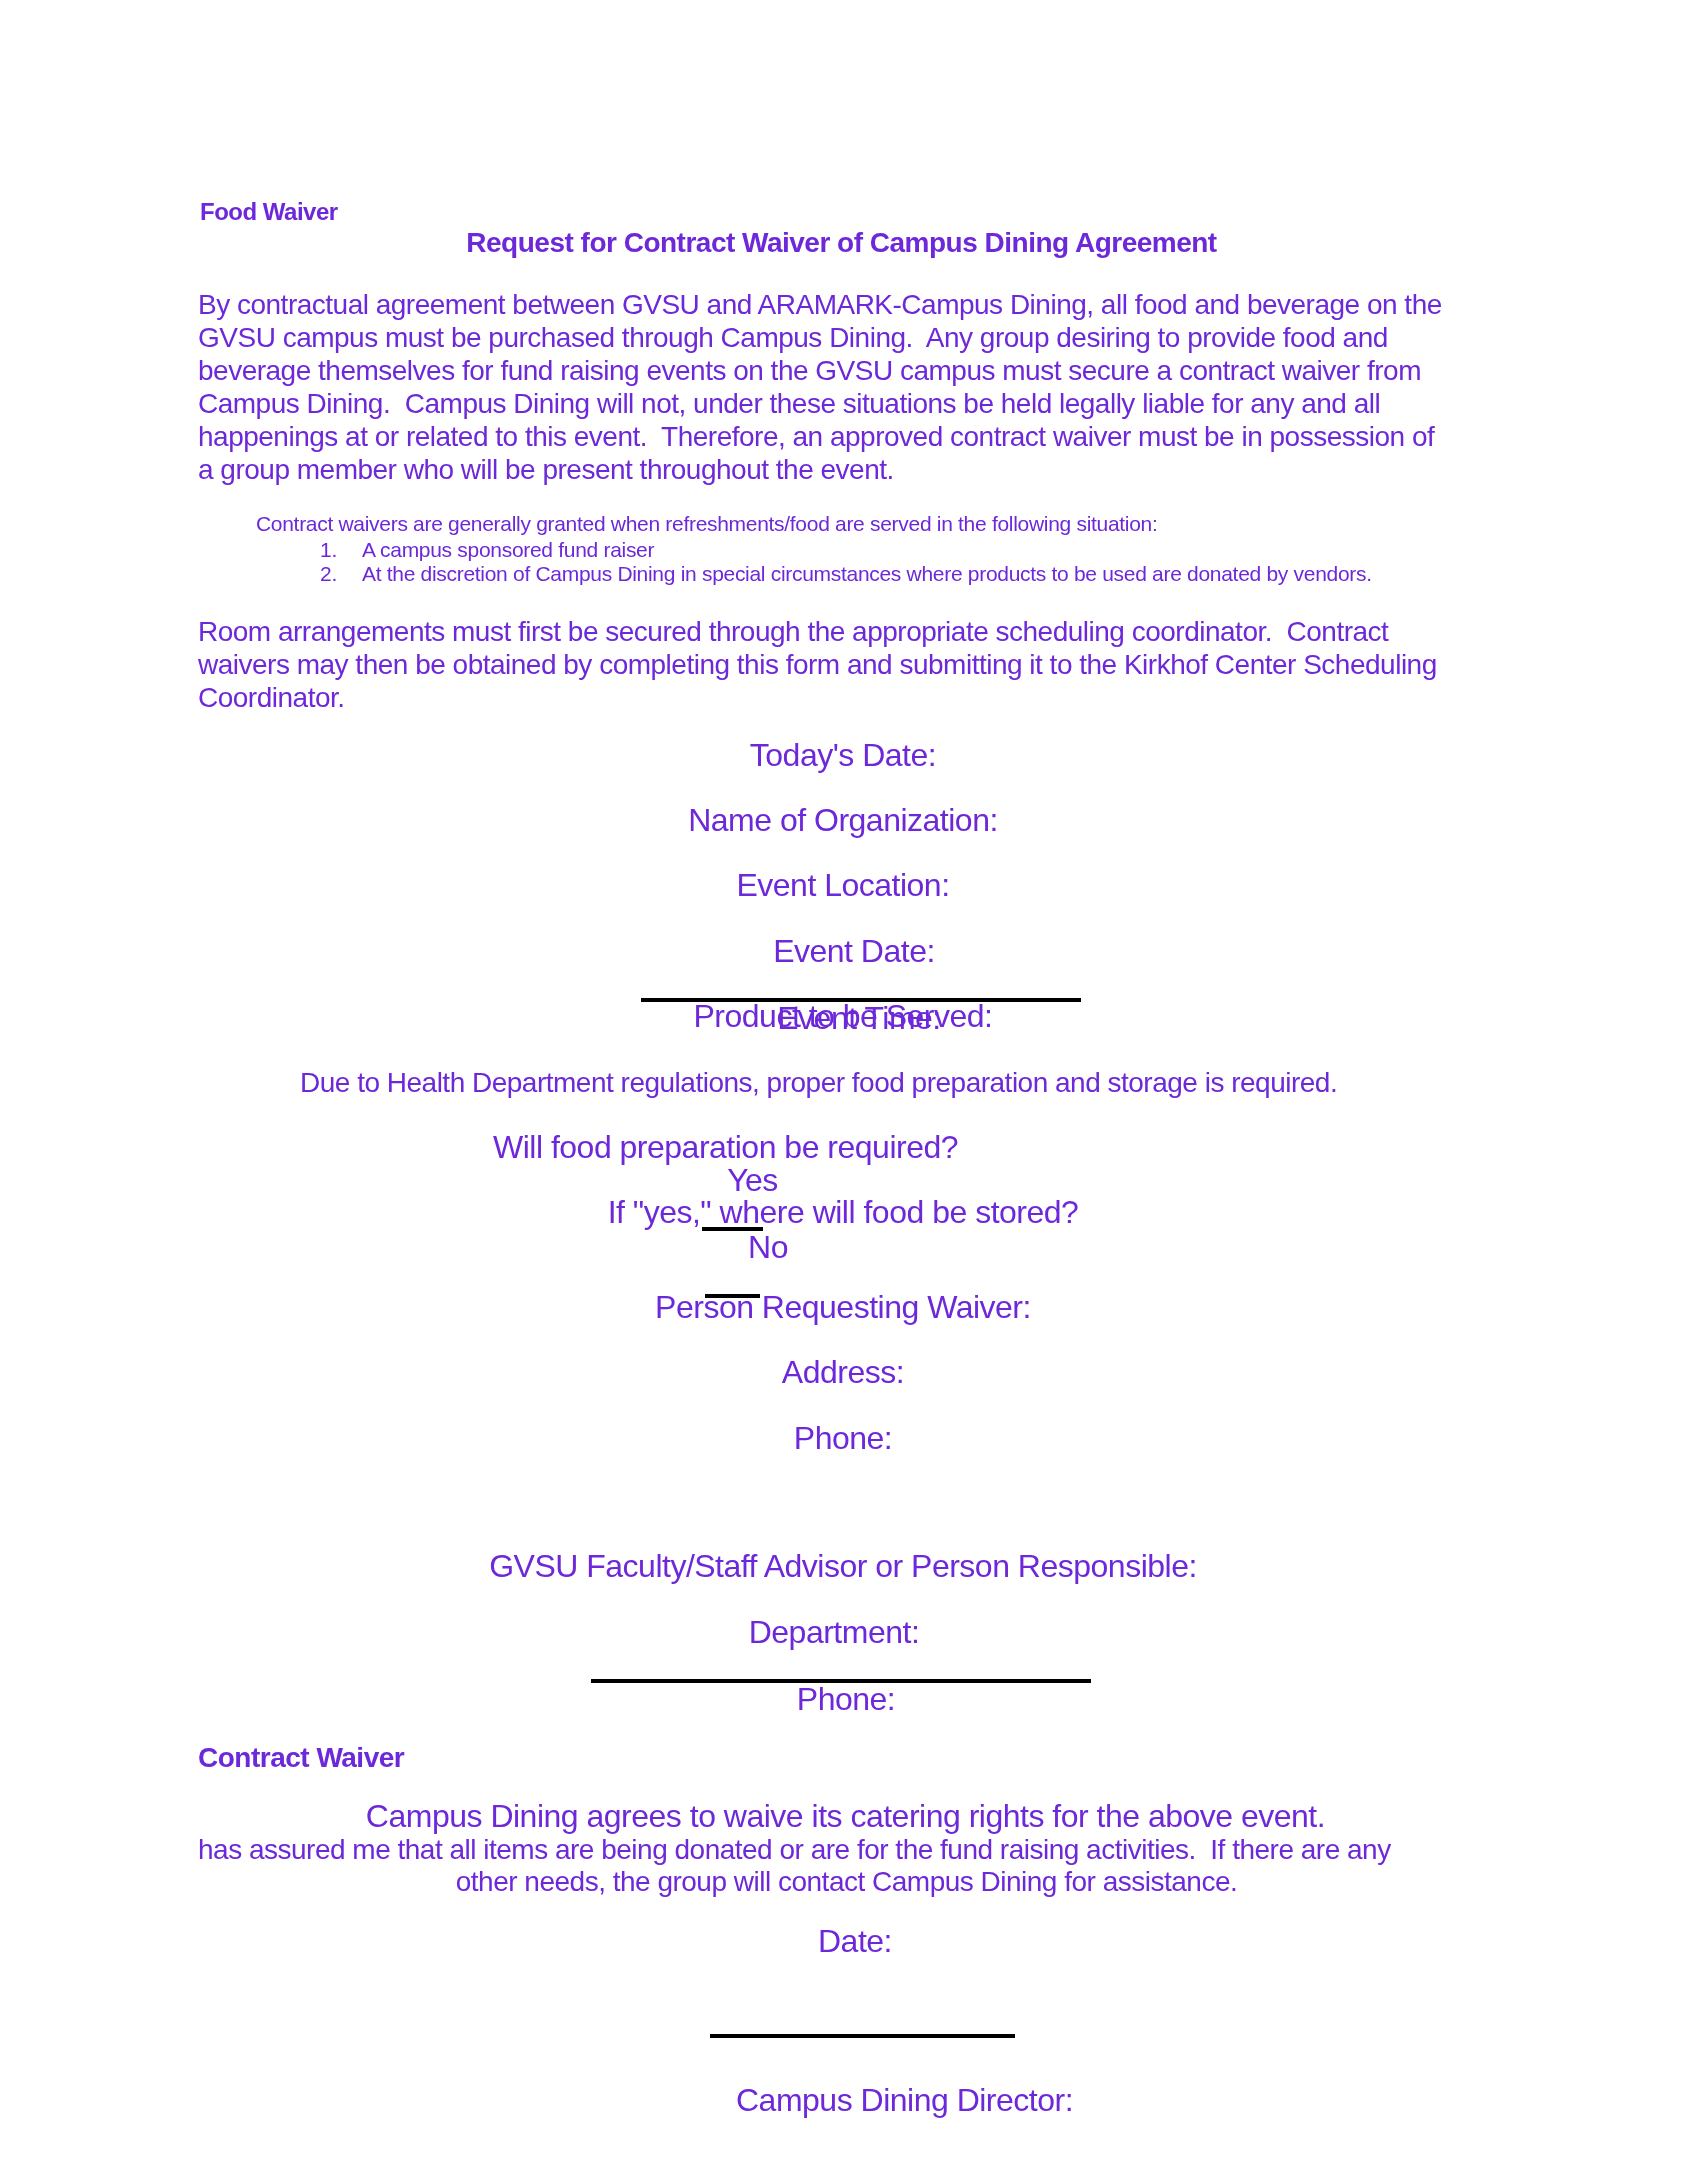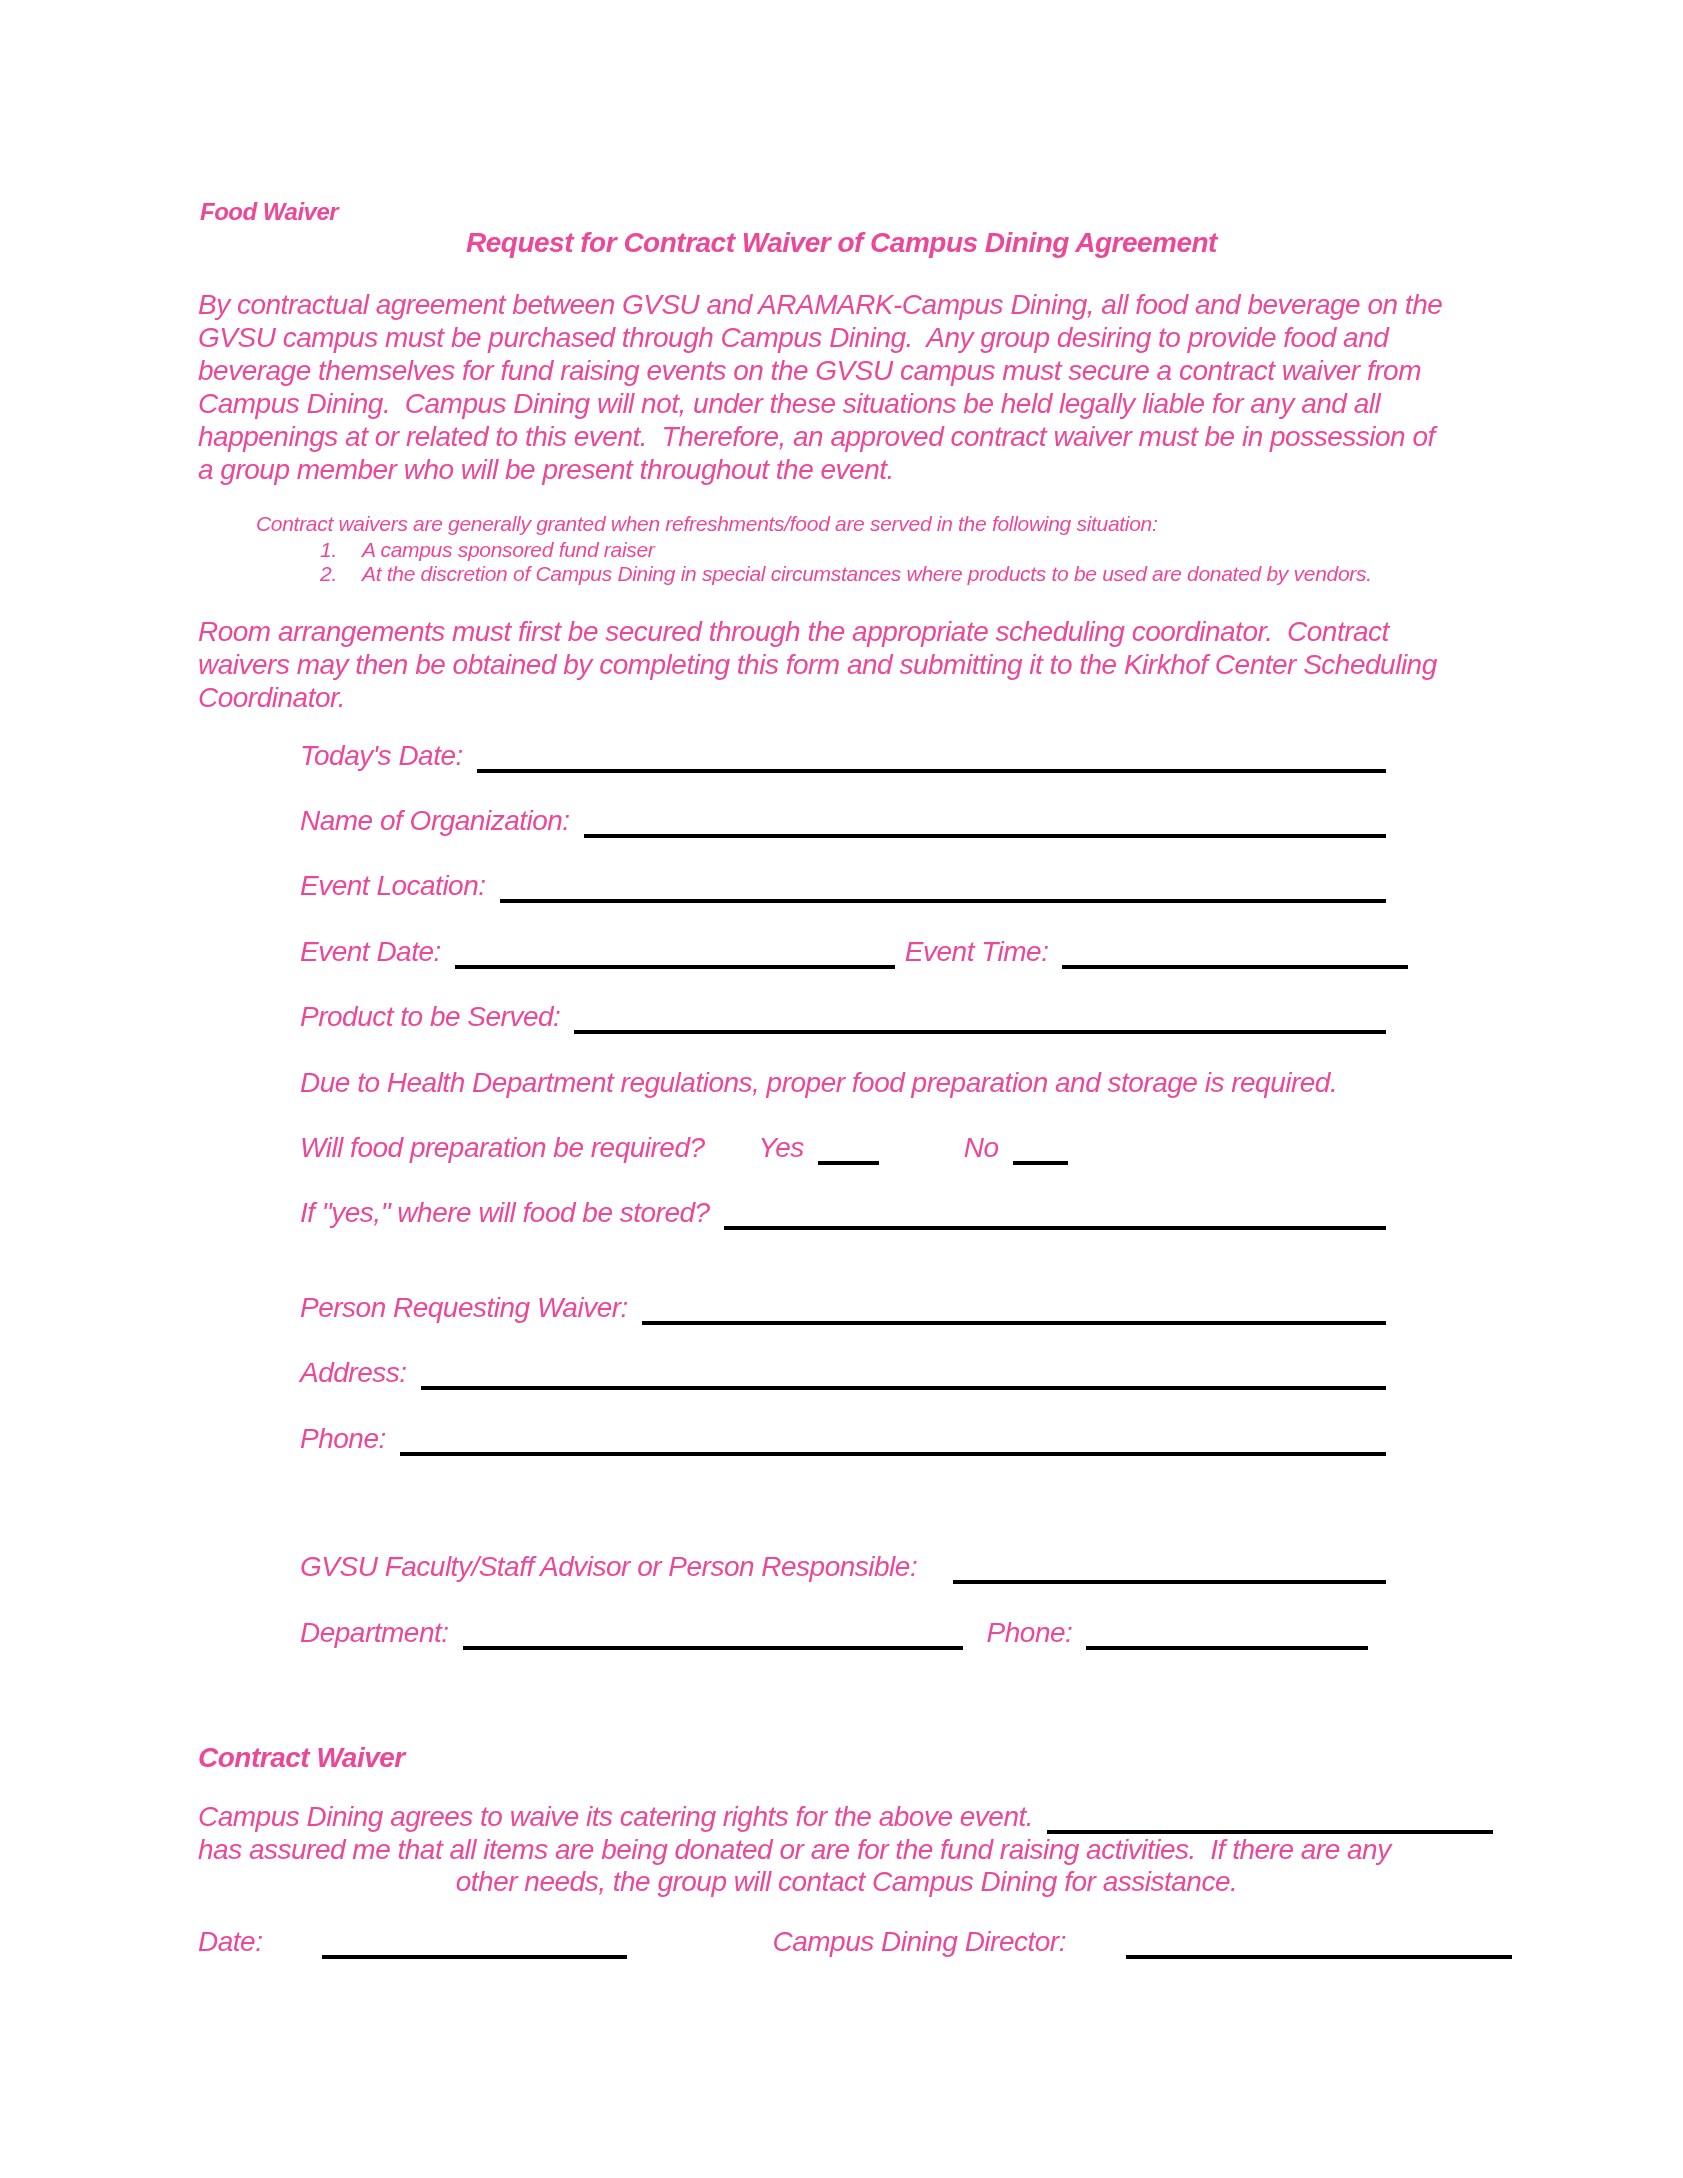--- a/index.html
+++ b/index.html
@@ -2,23 +2,22 @@
 <html><head>
 <meta charset="utf-8">
 <style>
   html, body { margin: 0; padding: 0; background: #e8e8e8; }
   .page {
     position: relative;
     width: 1683px;
     height: 2178px;
     background: #ffffff;
     font-family: "Liberation Sans", sans-serif;
-    color: #ec4899;
+    color: #6d28d9;
     overflow: hidden;
-    font-style: italic;
   }
   .abs { position: absolute; }
   .body-text {
     font-size: 28px;
     line-height: 33px;
     letter-spacing: -0.5px;
     white-space: pre-wrap;
   }
   .small-text {
     font-size: 21px;
@@ -27,24 +26,25 @@
     white-space: pre-wrap;
     margin-left: 20px;
   }
   .bold { font-weight: bold; }
   .doc-title {
     left: 0; width: 1683px; text-align: center;
     font-size: 28px; font-weight: bold; letter-spacing: -0.5px;
   }
   .field-row {
     display: flex;
-    align-items: flex-start;
-    font-size: 28px;
+    align-items: center;
+    font-size: 32px;
     line-height: 33px;
     letter-spacing: -0.5px;
+    flex-direction: column;
   }
   .field-row .lbl { white-space: pre; flex: 0 0 auto; }
   .blank {
     border-bottom: 4px solid #000000;
     height: 30px;
     flex: 1 1 auto;
     margin-left: 14px;
   }
   .blank.fixed { flex: 0 0 auto; }
   .list-row { display: flex; }

